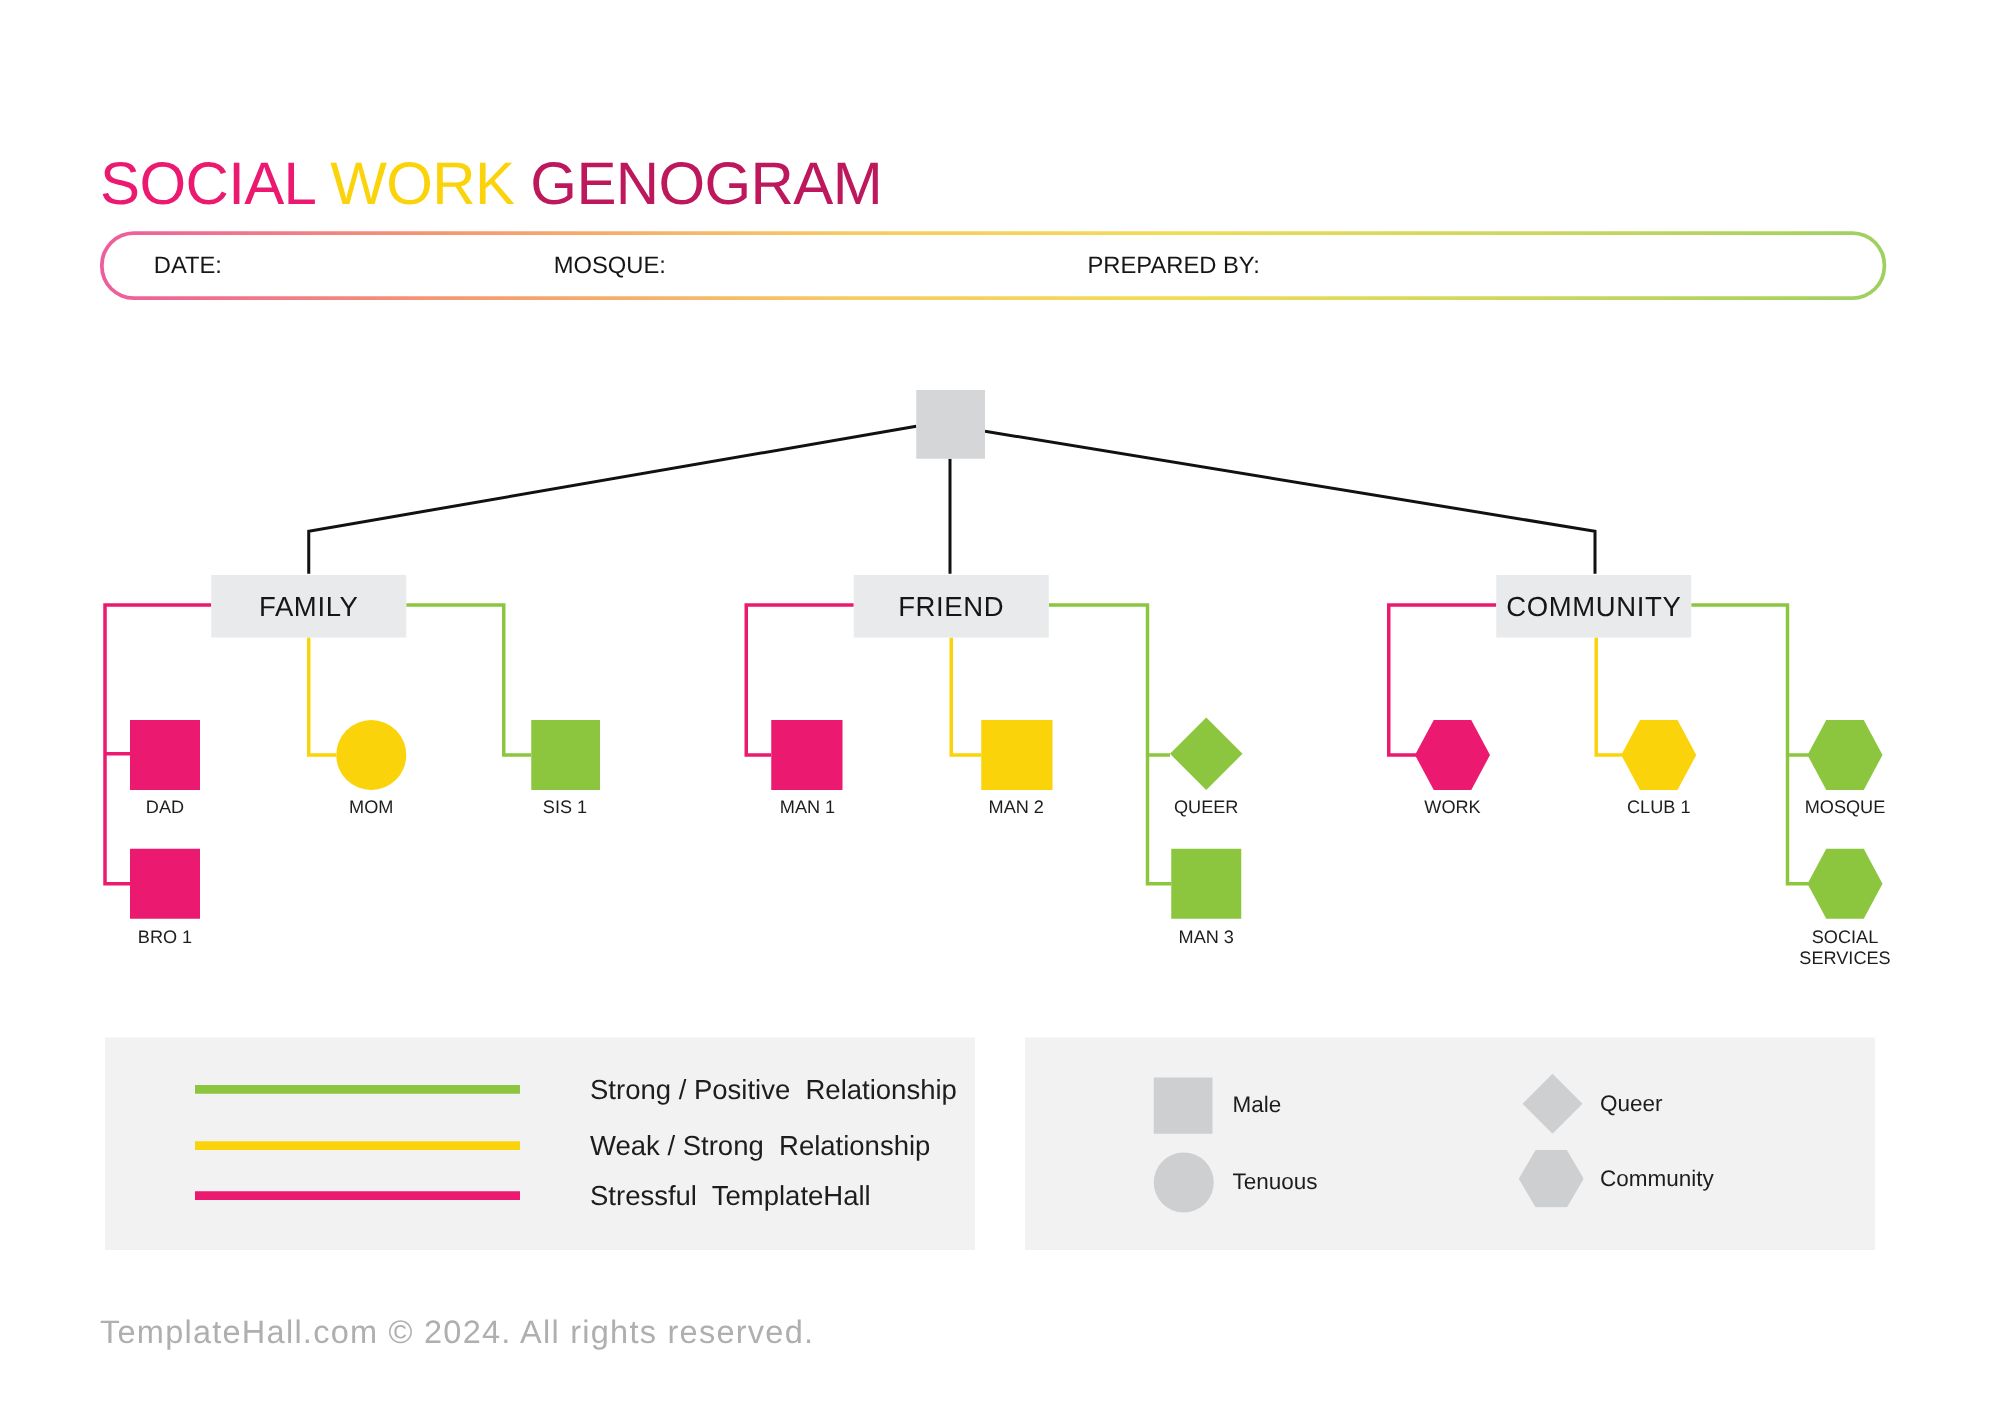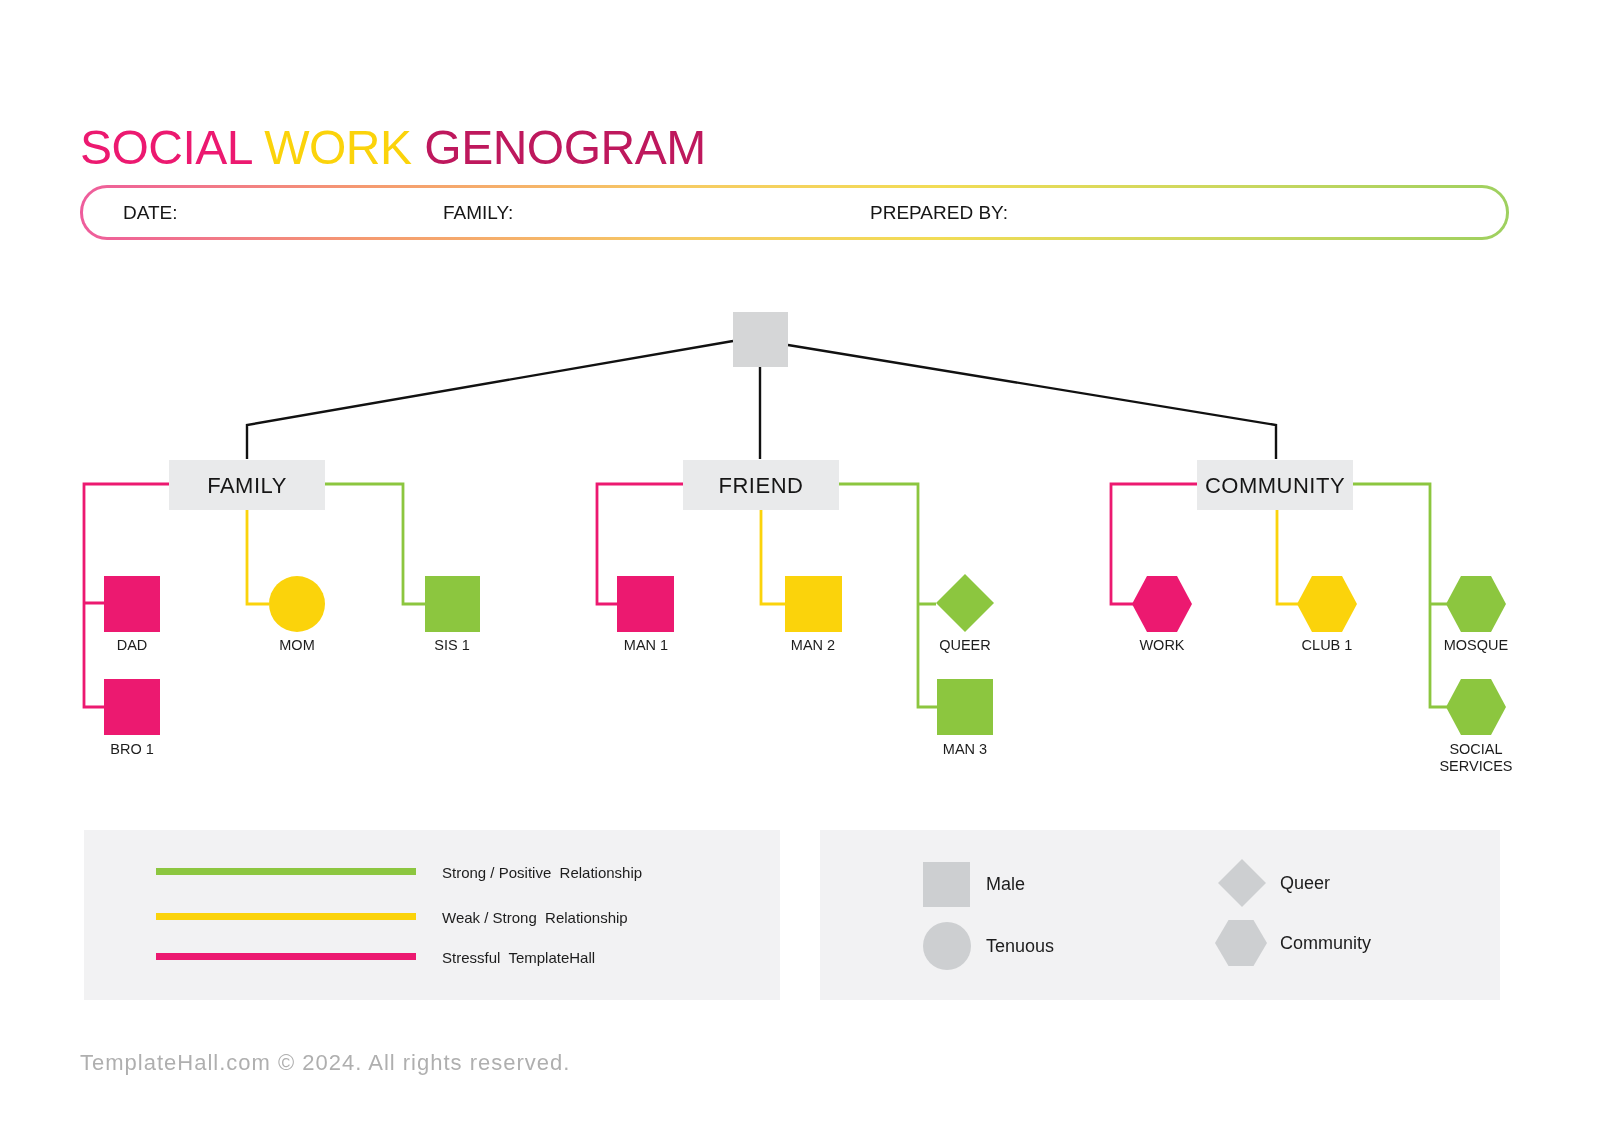--- a/index.html
+++ b/index.html
@@ -24,41 +24,41 @@
   .hdr-input{position:absolute;top:6px;height:38px;}
   
   #diagram{left:0;top:270px;}
   .node-label{font-size:14.5px;fill:#1d1d1d;text-anchor:middle;}
   .cat-label{font-size:22px;fill:#161616;text-anchor:middle;letter-spacing:0.5px;}
   
   .panel{top:830px;height:170px;}
   #legend-left{left:84px;width:696px;}
   #legend-right{left:820px;width:680px;}
   .rel-line{position:absolute;left:72px;width:260px;height:7px;}
-  .rel-label{position:absolute;left:358px;font-size:15px;color:#1d1d1d;white-space:pre;transform:translateY(-50%);}
+  .rel-label{position:absolute;left:388px;font-size:22px;color:#1d1d1d;white-space:pre;transform:translateY(-50%);}
   .shape{position:absolute;}
   .shape.square{width:47px;height:45px;}
   .shape.circle{width:48px;height:48px;border-radius:50%;}
   .shape.diamond{width:48px;height:48px;clip-path:polygon(50% 0,100% 50%,50% 100%,0 50%);}
   .shape.hexagon{width:52px;height:46px;clip-path:polygon(0 50%,26% 0,74% 0,100% 50%,74% 100%,26% 100%);}
   .shape-label{position:absolute;left:166px;font-size:18px;color:#1d1d1d;transform:translateY(-50%);}
   .shape-label.col2{left:460px;}
   
-  #footer{left:80px;top:1050px;font-size:22px;letter-spacing:1px;}
+  #footer{left:80px;top:1050px;font-size:26px;letter-spacing:1px;}
 </style>
 </head>
 <body>
 
 <div class="abs" id="title"><span style="color: rgb(236, 25, 112);">SOCIAL</span> <span style="color: rgb(251, 211, 11);">WORK</span> <span style="color: #be185d;">GENOGRAM</span></div>
 
 <div class="abs" id="header-bar">
   <div id="header-bar-inner">
     <span class="hdr-label" style="left:40px">DATE:</span>
     <span class="hdr-input" style="left:105px;width:240px"></span>
-    <span class="hdr-label" style="left:360px">FAMILY:</span>
+    <span class="hdr-label" style="left:360px">MOSQUE:</span>
     <span class="hdr-input" style="left:440px;width:330px"></span>
     <span class="hdr-label" style="left:787px">PREPARED BY:</span>
     <span class="hdr-input" style="left:925px;width:480px"></span>
   </div>
 </div>
 
 <svg class="abs" id="diagram" width="1600" height="520" viewBox="0 270 1600 520" xmlns="http://www.w3.org/2000/svg">
 
   <path d="M733,341 L247,425 L247,459" fill="none" stroke-width="2.4" stroke="#111111"></path>
   <path d="M760,367 L760,459" fill="none" stroke-width="2.4" stroke="#111111"></path>

